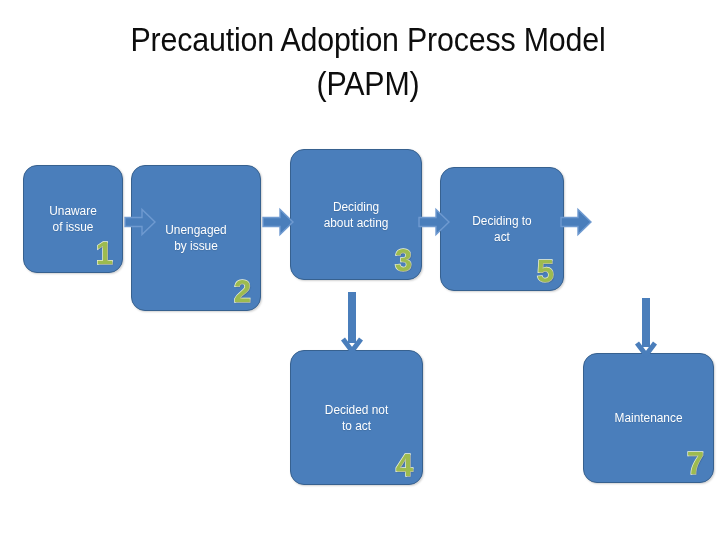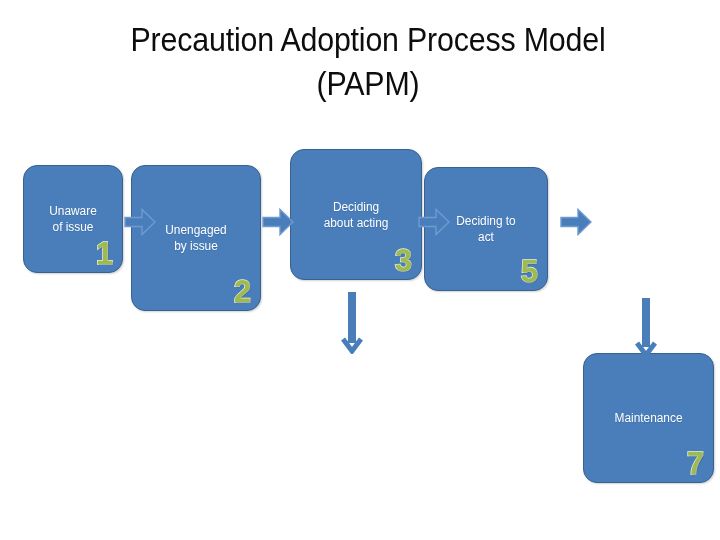--- a/index.html
+++ b/index.html
@@ -72,21 +72,21 @@
     -webkit-text-stroke: 1.4px #eef3d6;
     paint-order: stroke fill;
     text-shadow: 1px 1px 1px rgba(0,0,0,0.22);
   }
 
   
   #box1 { left: 15px;  top: 165px; width: 100px; height: 108px; }
   #box2 { left: 123px; top: 165px; width: 130px; height: 146px; }
   #box3 { left: 282px; top: 149px; width: 132px; height: 131px; }
   #box4 { left: 282px; top: 350px; width: 133px; height: 135px; }
-  #box5 { left: 416px; top: 167px; width: 124px; height: 124px; }
+  #box5 { left: 432px; top: 167px; width: 124px; height: 124px; }
   #box6 { left: 575px; top: 163px; width: 131px; height: 137px; }
   #box7 { left: 575px; top: 353px; width: 131px; height: 130px; }
 
   
   .harrow {
     position: absolute;
     width: 32px;
     height: 30px;
     overflow: visible;
   }
@@ -121,20 +121,25 @@
 by issue</div>
     <div class="num">2</div>
   </div>
 
   <div class="stage" id="box3">
     <div class="label">Deciding
 about acting</div>
     <div class="num">3</div>
   </div>
 
+  <div class="stage" id="box4">
+    <div class="label">Decided not
+to act</div>
+    <div class="num">4</div>
+  </div>
 
   <div class="stage" id="box5">
     <div class="label">Deciding to
 act</div>
     <div class="num">5</div>
   </div>
 
 
   <div class="stage" id="box7">
     <div class="label">Maintenance</div>

